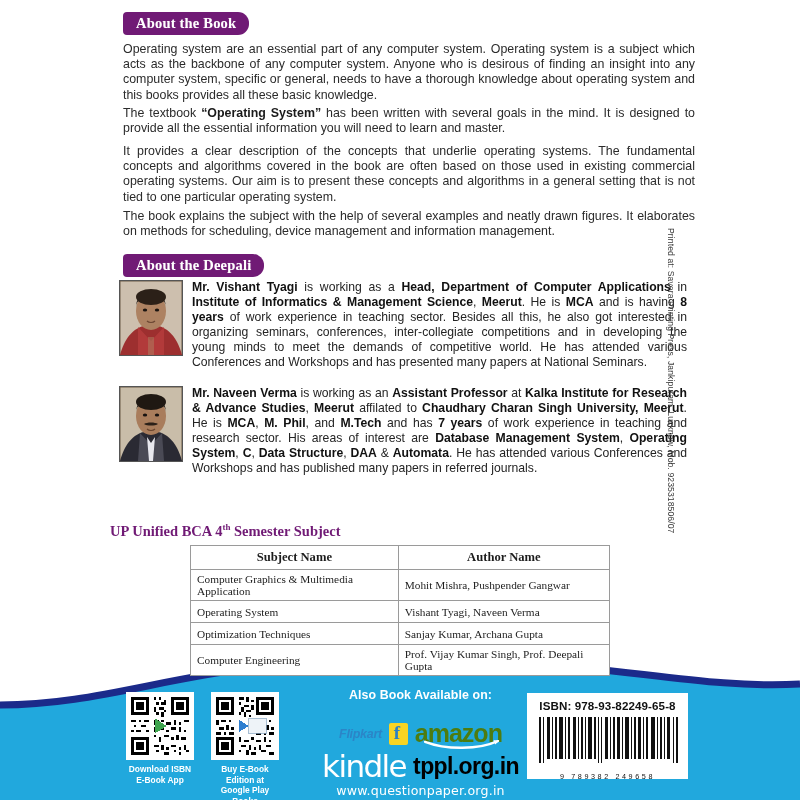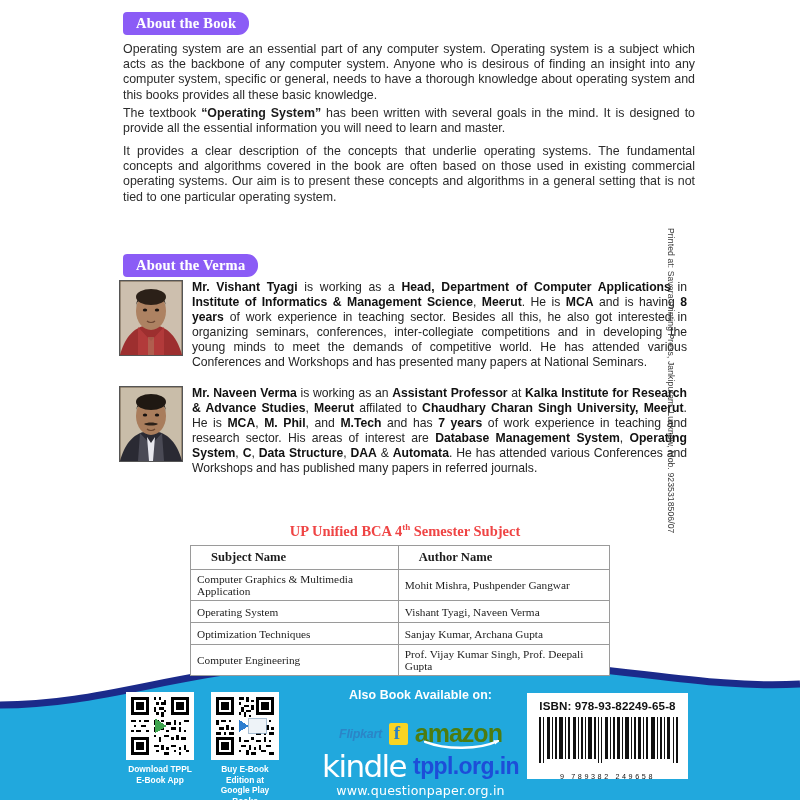--- a/index.html
+++ b/index.html
@@ -24,21 +24,21 @@
     position: absolute;
     left: 110px;
     top: 0;
     width: 590px;
     height: 800px;
   }
 
   
   .ribbon {
     display: inline-block;
-    background: #8b5cf6;
+    background: #701a75;
     color: #ffffff;
     font-family: "Liberation Serif", serif;
     font-weight: bold;
     font-size: 14.5px;
     letter-spacing: 0.2px;
     padding: 2px 13px 3px 13px;
     border-radius: 4px 11px 11px 4px;
     line-height: 1.25;
     text-shadow: 0 0 1px rgba(255,255,255,.25);
   }
@@ -75,25 +75,25 @@
     line-height: 15.1px;
     text-align: justify;
     color: #242424;
   }
   .author-text b { font-weight: bold; color: #111; }
 
   
   .table-title {
     position: absolute;
     width: 590px;
-    text-align: center;
+    text-align: left;
     font-family: "Liberation Serif", serif;
     font-weight: bold;
     font-size: 14.5px;
-    color: #ef4444;
+    color: #701a75;
     left: 0;
   }
   .table-title sup { font-size: 9px; vertical-align: super; }
   table.subject-table {
     position: absolute;
     border-collapse: collapse;
     width: 420px;
     left: 80px;
     font-family: "Liberation Serif", serif;
     background: #fff;
@@ -101,21 +101,21 @@
   table.subject-table td, table.subject-table th {
     border: 1px solid #9a9a9a;
     padding: 3px 6px;
     font-size: 11.3px;
     color: #1d1d1d;
     height: 15px;
   }
   table.subject-table th {
     font-weight: bold;
     font-size: 12.6px;
-    text-align: left;
+    text-align: center;
     padding: 4px 20px;
   }
   table.subject-table td.col-subject { width: 208px; }
   table.subject-table td.col-author  { width: 212px; }
 
   
   .printed-at {
     position: absolute;
     left: 676px;
     top: 228px;
@@ -218,21 +218,21 @@
   .kindle-word {
     font-size: 31px;
     color: #ffffff;
     letter-spacing: -1.6px;
     line-height: 30px;
     font-family: "DejaVu Sans", sans-serif;
   }
   .tppl-word {
     font-size: 23px;
     font-weight: bold;
-    color: #1d4ed8;
+    color: #000000;
     letter-spacing: -.6px;
     line-height: 26px;
     text-align: right;
   }
   .qp-url {
     font-size: 12.6px;
     color: #ffffff;
     letter-spacing: .2px;
     margin-top: 2px;
     font-family: "DejaVu Sans", sans-serif;
@@ -335,21 +335,21 @@
               <rect x="18" y="22" width="1" height="1"></rect>
             <rect x="20" y="23" width="1" height="1"></rect>
               <rect x="23" y="22" width="1" height="1"></rect>
           </g>
           <g>
             <polygon points="10.5,9.5 10.5,15.5 15.2,12.5" fill="#3ea44e"></polygon>
           </g>
         </svg>
       </div>
       <div class="qr-caption">
-        <span>Download TPPL</span><br>
+        <span>Download ISBN</span><br>
         <span>E-Book App</span>
       </div>
     </div>
 
     <div class="qr-group" style="left:211px; top:32px;">
       <div class="qr-box">
         <svg width="62" height="62" viewBox="0 0 25 25" shape-rendering="crispEdges">
           <rect width="25" height="25" fill="#fff"></rect>
           <g fill="#000">
             <rect x="1" y="1" width="7" height="7"></rect>
@@ -498,23 +498,26 @@
     </div>
 
     <div class="para" style="left:13px; top:106px;">
       The textbook <b>“Operating System”</b> has been written with several goals in the mind. It is designed to provide all the essential information you will need to learn and master.
     </div>
 
     <div class="para" style="left:13px; top:144px;">
       <span>It provides a clear description of the concepts that underlie operating systems. The fundamental concepts and algorithms covered in the book are often based on those used in existing commercial operating systems. Our aim is to present these concepts and algorithms in a general setting that is not tied to one particular operating system.</span>
     </div>
 
+    <div class="para" style="left:13px; top:209px;">
+      <span>The book explains the subject with the help of several examples and neatly drawn figures. It elaborates on methods for scheduling, device management and information management.</span>
+    </div>
 
     <div class="ribbon-wrap" style="left:13px; top:254px;">
-      <span class="ribbon">About the Verma</span>
+      <span class="ribbon">About the Deepali</span>
     </div>
 
     <div class="author-block" style="left:0; top:280px; width:590px; height:90px;">
       <div class="author-photo" style="left:9px; top:0;">
         <svg viewBox="0 0 62 74" preserveAspectRatio="none">
           <rect width="62" height="74" fill="#cdbfae"></rect>
           <rect x="0" y="0" width="62" height="74" fill="none" stroke="#6b5a46" stroke-width="1"></rect>
           <path d="M0,74 C6,52 18,44 31,44 C44,44 56,52 62,74 Z" fill="#9d2f2f"></path>
           <path d="M18,46 L31,60 L44,46 L44,74 L18,74 Z" fill="#b23a3a"></path>
           <ellipse cx="31" cy="30" rx="15" ry="19" fill="#ad8262"></ellipse>

